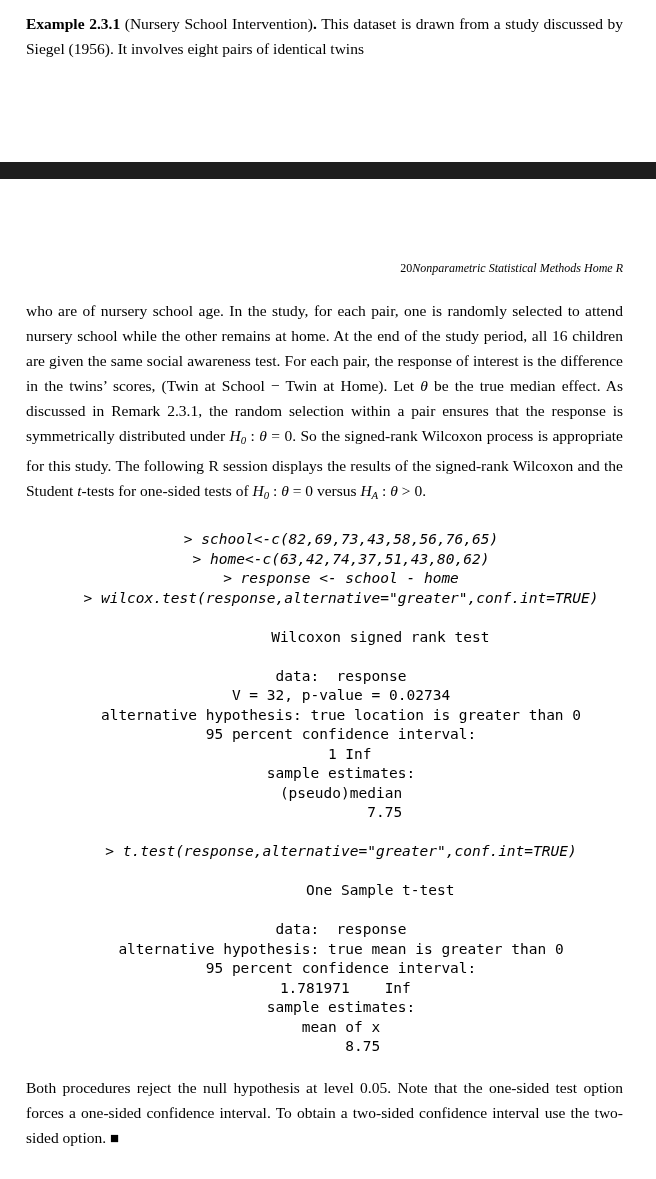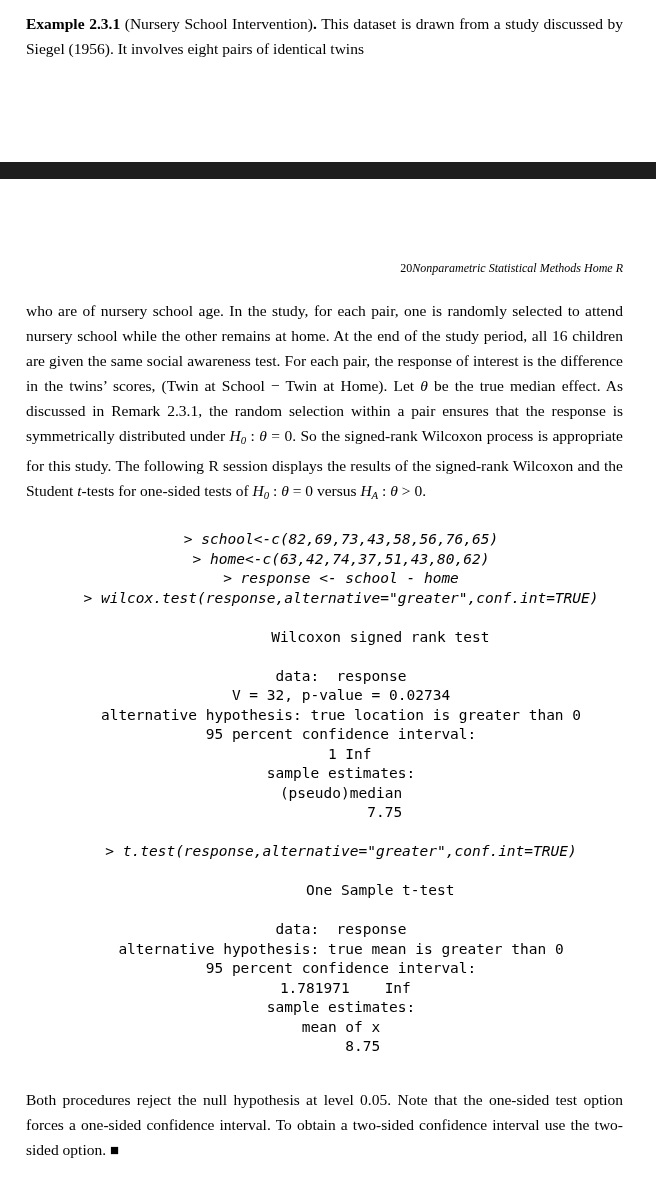--- a/index.html
+++ b/index.html
@@ -42,21 +42,21 @@
     font-family: "DejaVu Sans Mono", "Liberation Mono", monospace;
     font-size: 14.5px;
     line-height: 19.5px;
   }
   .code-line {
     white-space: pre;
     min-height: 19.5px;
     text-align: center;
   }
   .code-line.input { font-style: italic; }
-  .closing-para { margin-top: 30px; }
+  .closing-para { margin-top: 18px; }
   
   .b { font-weight: bold; }
   .math { font-style: italic; }
   .sub {
     font-size: 0.7em;
     vertical-align: -0.25em;
     font-style: italic;
   }
   .endmark { font-style: normal; font-size: 15px; }
 </style>

